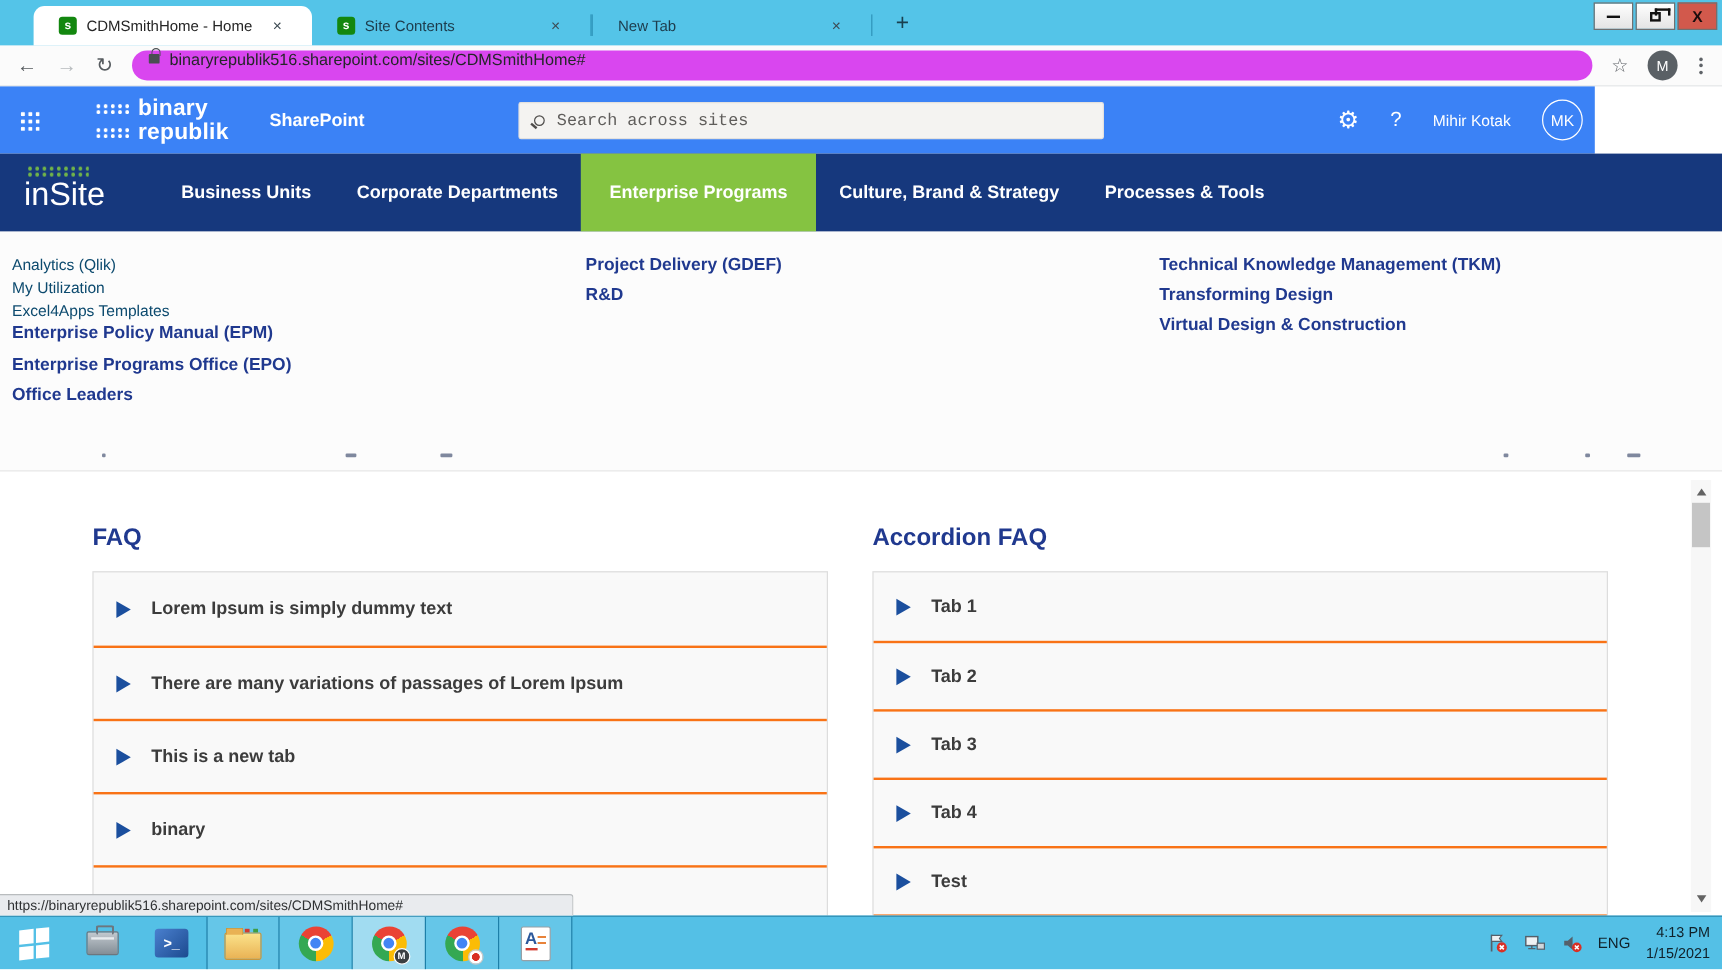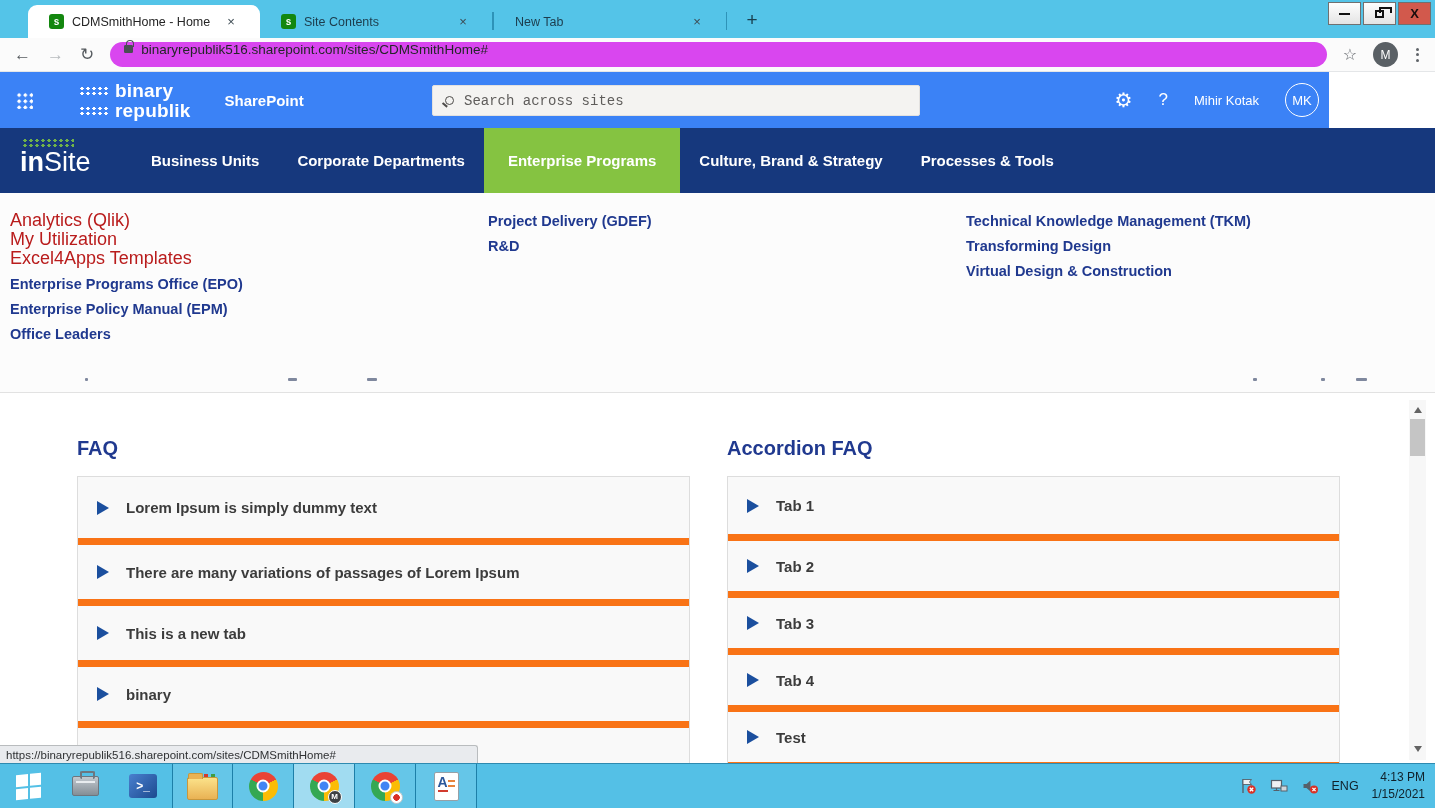--- a/index.html
+++ b/index.html
@@ -58,45 +58,45 @@
   .gear{color:#fff;font-size:20px;cursor:pointer}
   .help{color:#fff;font-size:17px;cursor:pointer}
   .uname{color:#fff;font-size:13px;cursor:pointer}
   .mk{width:34px;height:34px;border-radius:50%;border:1.6px solid #fff;color:#fff;font-size:13px;display:flex;align-items:center;justify-content:center;cursor:pointer}
 
   
   .mainnav{position:absolute;top:128px;left:0;width:1435px;height:65px;background:#16387d;display:flex;align-items:stretch}
   .insite{margin:10px 0 0 20px;position:relative;width:88px;cursor:pointer}
   .insite-dots{position:absolute;top:0;left:2px;width:52px;height:10px;background-image:radial-gradient(circle,#7ac143 1.5px,transparent 1.8px);background-size:6px 5px;opacity:.9}
   .insite-text{position:absolute;top:9px;left:0;color:#fff;font-size:27px;line-height:30px}
-  .insite-text b{font-weight:bold}
+  .insite-text b{font-weight:normal}
   .insite-text .lite{font-weight:normal}
   .nav-items{display:flex;align-items:stretch;margin-left:24px}
   .nav-item{display:flex;align-items:center;padding:0 19px;color:#fff;font-weight:bold;font-size:15px;cursor:pointer}
   .nav-item.active{background:#85c341;padding:0 24px}
 
   
   .megamenu{position:absolute;top:193px;left:0;width:1435px;height:200px;background:#fcfcfc;border-bottom:1px solid #e2e2e2;box-shadow:0 3px 4px rgba(0,0,0,.05)}
   .mm-col{position:absolute;top:18px}
   .mm-item{cursor:pointer;white-space:nowrap}
   .mm-item.heading{color:#20398f;font-weight:bold;font-size:14.5px;line-height:20px;margin-bottom:5px}
-  .mm-item.link{color:#b91c1c;font-size:18px;line-height:19px}
+  .mm-item.link{color:#0c4a6e;font-size:13px;line-height:19px}
   .mm-item.sub{margin-top:6px}
   .frag{position:absolute;height:3px;background:#56617f;opacity:.75;border-radius:1px}
 
   
   .content{position:absolute;top:393px;left:0;width:1435px;height:370px;background:#fff;overflow:hidden}
   .col-title{font-size:20px;font-weight:bold;color:#20398f;margin-bottom:16px}
   .faq-col{position:absolute;left:77px;top:44px;width:613px}
   .acc-col{position:absolute;left:727px;top:44px;width:613px}
   .faq-box{border:1px solid #ddd;background:#f9f9f9}
   .faq-row{display:flex;align-items:center;gap:17px;padding-left:19px;cursor:pointer}
   .faq-col .faq-row{height:61px}
   .acc-col .faq-row{height:57px}
-  .faq-row + .faq-row{border-top:7px solid #f97316}
+  .faq-row + .faq-row{border-top:2px solid #f97316}
   .tri{width:0;height:0;border-left:12px solid #1b4f9e;border-top:7px solid transparent;border-bottom:7px solid transparent;flex:none}
   .faq-label{font-weight:bold;font-size:15px;color:#3c3c3c}
 
   
   .sb{position:absolute;right:9px;top:400px;width:17px;height:360px;background:#f7f7f7}
   .sb-up,.sb-down{position:absolute;left:0;width:17px;height:15px;display:flex;align-items:center;justify-content:center;cursor:pointer}
   .sb-up{top:2px}.sb-down{bottom:4px}
   .sb-up i{width:0;height:0;border-left:4.5px solid transparent;border-right:4.5px solid transparent;border-bottom:6px solid #636363}
   .sb-down i{width:0;height:0;border-left:4.5px solid transparent;border-right:4.5px solid transparent;border-top:6px solid #636363}
   .sb-thumb{position:absolute;left:1px;top:19px;width:15px;height:37px;background:#c5c5c5;cursor:pointer}
@@ -227,22 +227,22 @@
       <div class="nav-item">Culture, Brand &amp; Strategy</div>
       <div class="nav-item">Processes &amp; Tools</div>
     </div>
   </div>
 
   <div class="megamenu">
     <div class="mm-col" style="left:10px">
       <div class="mm-item link">Analytics (Qlik)</div>
       <div class="mm-item link">My Utilization</div>
       <div class="mm-item link">Excel4Apps Templates</div>
+      <div class="mm-item heading">Enterprise Policy Manual (EPM)</div>
       <div class="mm-item heading sub">Enterprise Programs Office (EPO)</div>
-      <div class="mm-item heading">Enterprise Policy Manual (EPM)</div>
       <div class="mm-item heading">Office Leaders</div>
     </div>
     <div class="mm-col" style="left:488px">
       <div class="mm-item heading">Project Delivery (GDEF)</div>
       <div class="mm-item heading">R&amp;D</div>
     </div>
     <div class="mm-col" style="left:966px">
       <div class="mm-item heading">Technical Knowledge Management (TKM)</div>
       <div class="mm-item heading">Transforming Design</div>
       <div class="mm-item heading">Virtual Design &amp; Construction</div>

